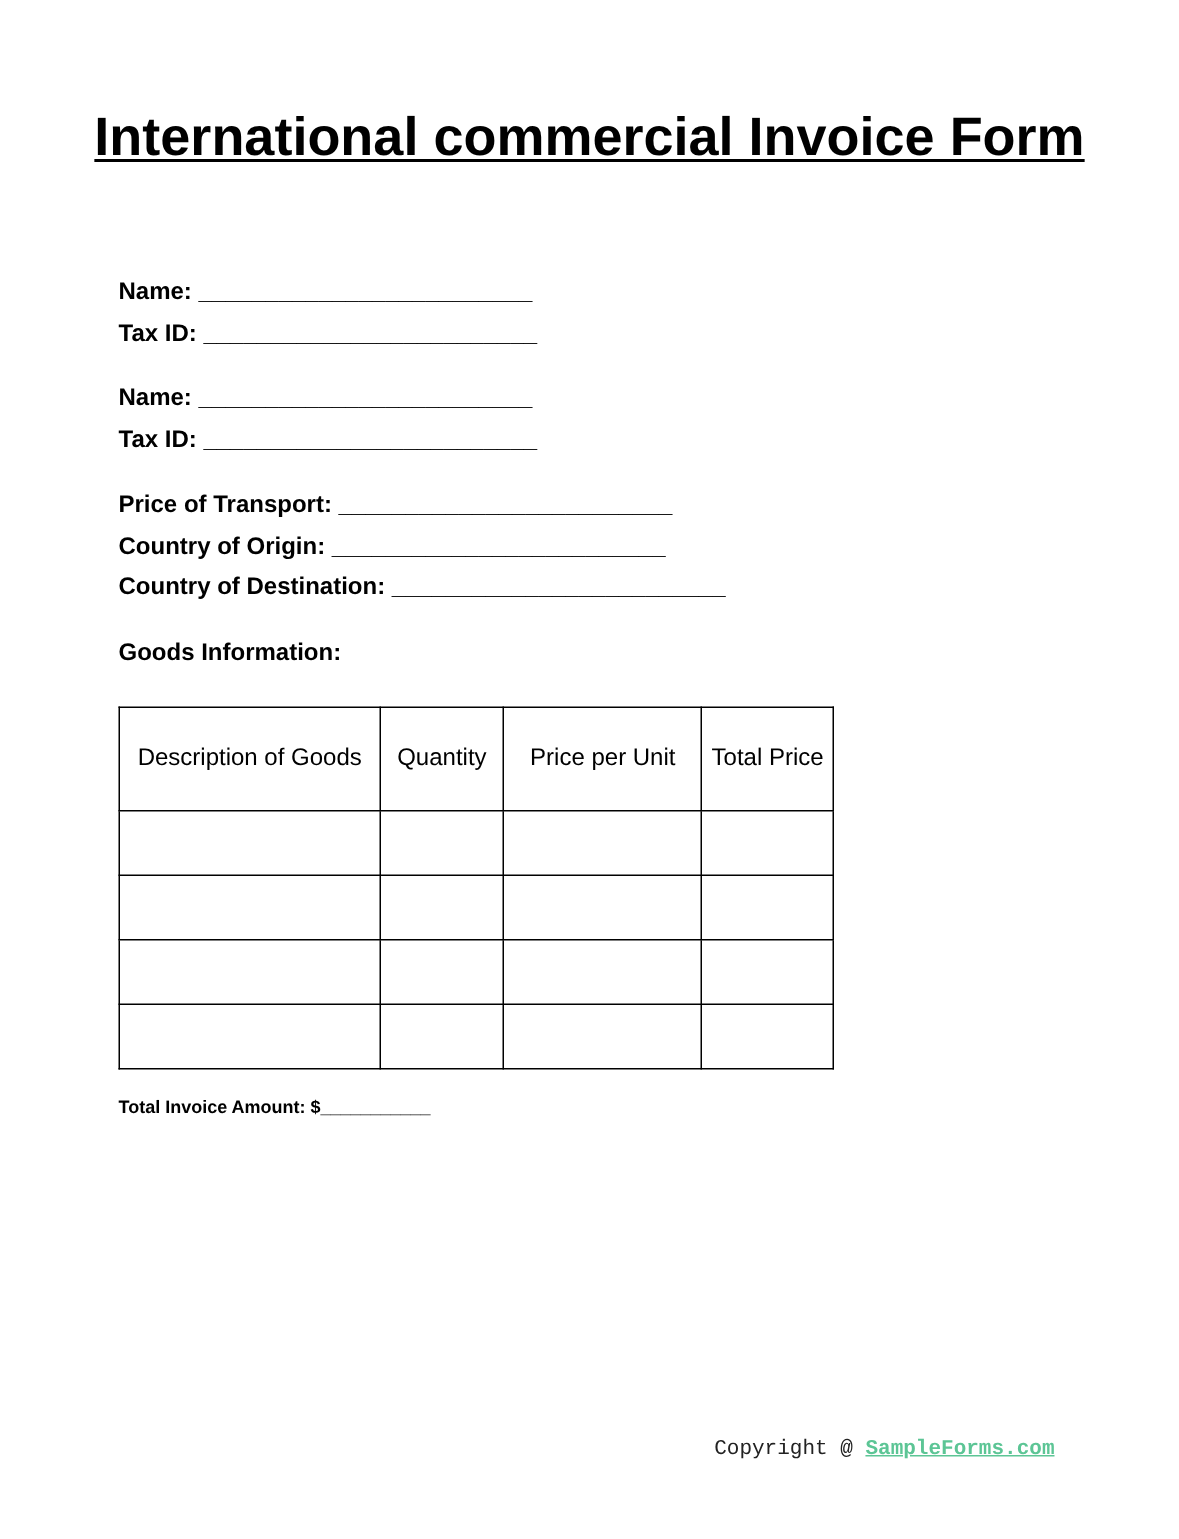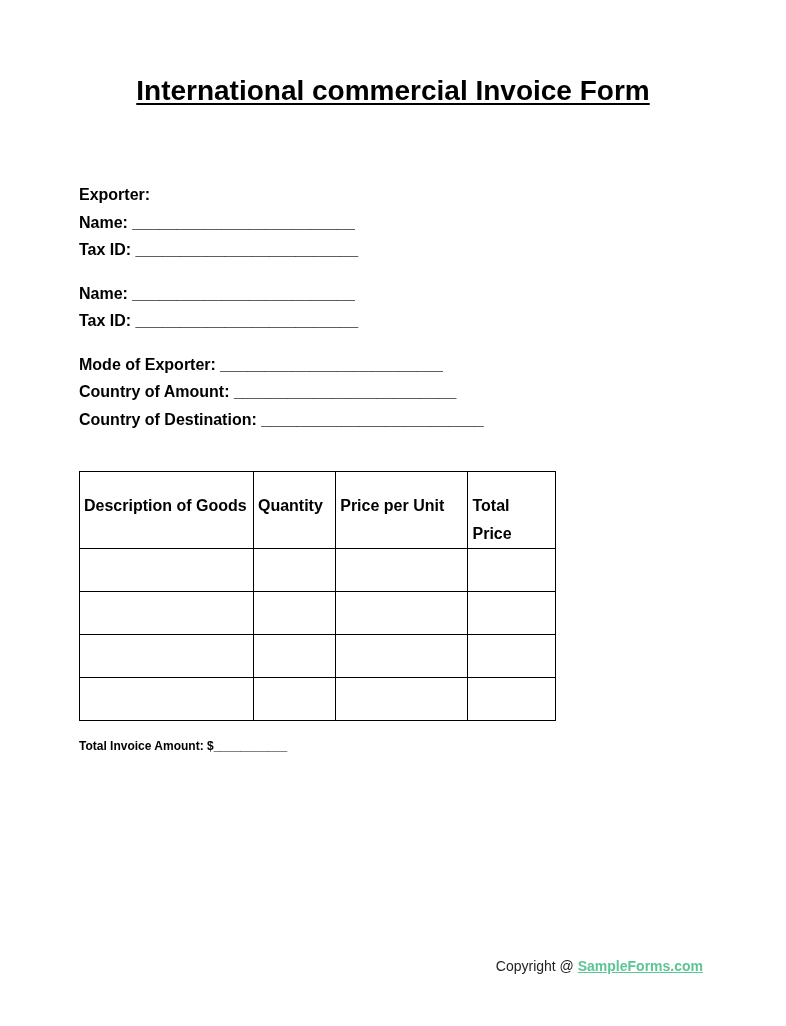--- a/index.html
+++ b/index.html
@@ -14,21 +14,21 @@
       font-family: "Liberation Sans", sans-serif;
       color: #000000;
       overflow: hidden;
     }
     .page-title {
       position: absolute;
       left: 0;
       width: 786px;
       top: 73px;
       text-align: center;
-      font-size: 28px;
+      font-size: 36px;
       font-weight: bold;
       text-decoration: underline;
       text-decoration-thickness: 2px;
       text-underline-offset: 3px;
       margin: 0;
       line-height: 36px;
       padding-left: 0px;
       box-sizing: border-box;
     }
     .content {
@@ -52,22 +52,22 @@
       width: 477px;
       margin-top: 0;
     }
     table.goods-table th,
     table.goods-table td {
       border: 1px solid #000;
       padding: 0;
     }
     table.goods-table th {
       font-size: 16px;
-      font-weight: bold;
-      text-align: left;
+      font-weight: normal;
+      text-align: center;
       vertical-align: top;
       line-height: 28px;
       height: 69px;
       padding: 20px 4px 0 4px;
       box-sizing: border-box;
     }
     table.goods-table td {
       height: 42px;
     }
     .col-desc { width: 167px; }
@@ -79,56 +79,56 @@
       margin-top: 13px;
       font-size: 12px;
       font-weight: bold;
       line-height: 24px;
       white-space: pre;
     }
     .footer {
       position: absolute;
       top: 955px;
       right: 83px;
-      font-family: Liberation Sans, sans-serif;
+      font-family: Liberation Mono, monospace;
       font-size: 14px;
       color: #222222;
       line-height: 22px;
       white-space: nowrap;
     }
     .footer a {
       color: #5cc595;
       font-weight: bold;
       text-decoration: underline;
     }
   </style>
 </head>
 <body>
 
 <h1 class="page-title">International commercial Invoice Form</h1>
 
 <div class="content">
 
-  <div class="line">Exporter:</div>
   <div class="line"><span>Name:</span> <span>_________________________</span></div>
   <div class="line"><span>Tax ID:</span> <span>_________________________</span></div>
 
   <div class="section-gap"></div>
 
   <div class="line"><span>Name:</span> <span>_________________________</span></div>
   <div class="line"><span>Tax ID:</span> <span>_________________________</span></div>
 
   <div class="section-gap"></div>
 
-  <div class="line"><span>Mode of Exporter:</span> <span>_________________________</span></div>
-  <div class="line"><span>Country of Amount:</span> <span>_________________________</span></div>
+  <div class="line"><span>Price of Transport:</span> <span>_________________________</span></div>
+  <div class="line"><span>Country of Origin:</span> <span>_________________________</span></div>
   <div class="line"><span>Country of Destination:</span> <span>_________________________</span></div>
 
   <div class="section-gap"></div>
 
+  <div class="line">Goods Information:</div>
 
   <div class="goods-gap"></div>
 
   <table class="goods-table">
     <thead>
       <tr>
         <th class="col-desc">Description of Goods</th>
         <th class="col-qty">Quantity</th>
         <th class="col-ppu">Price per Unit</th>
         <th class="col-total">Total Price</th>

